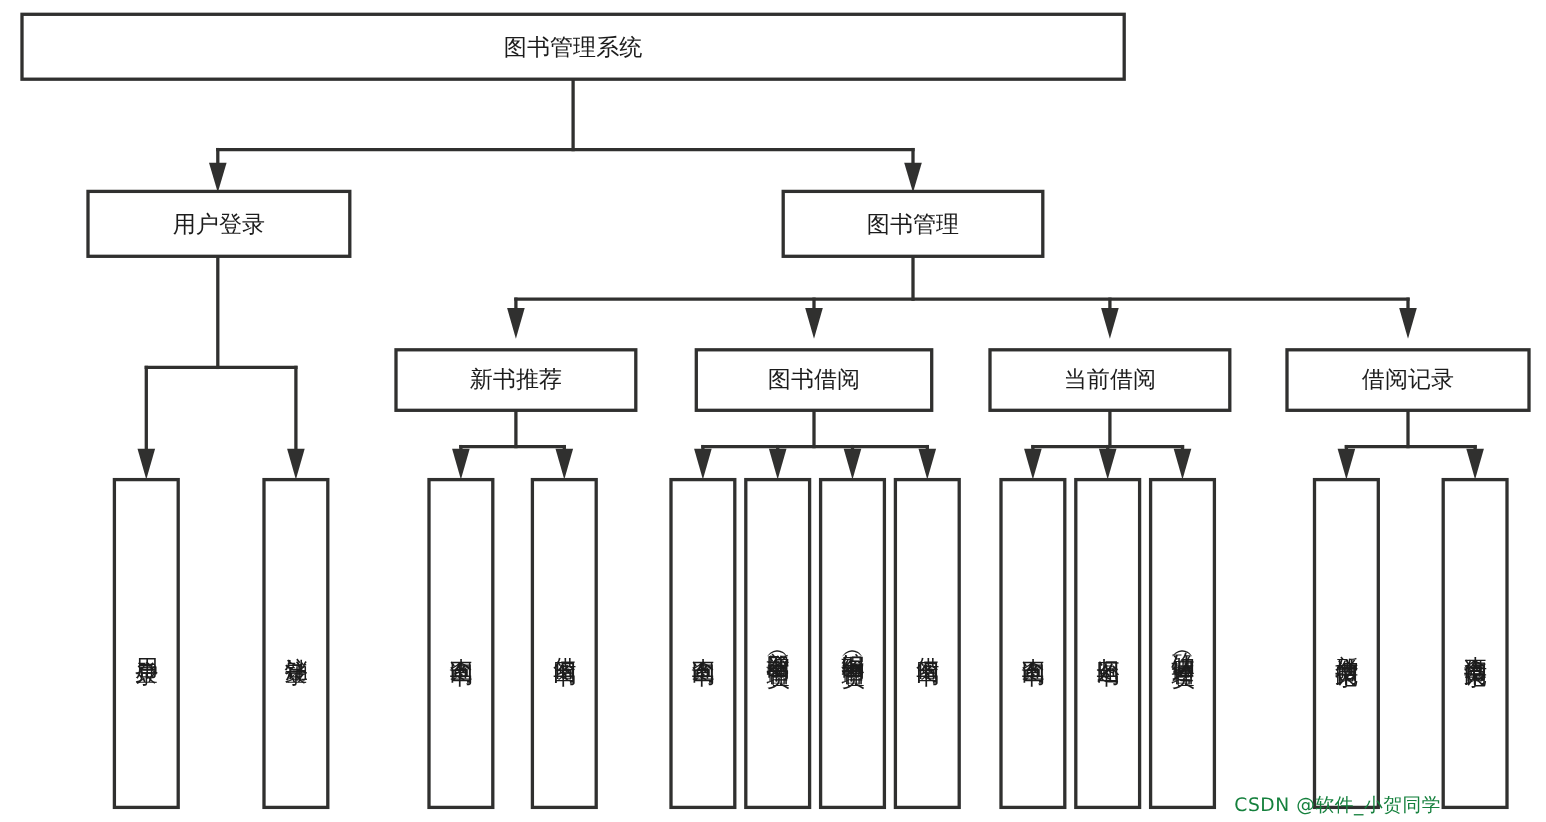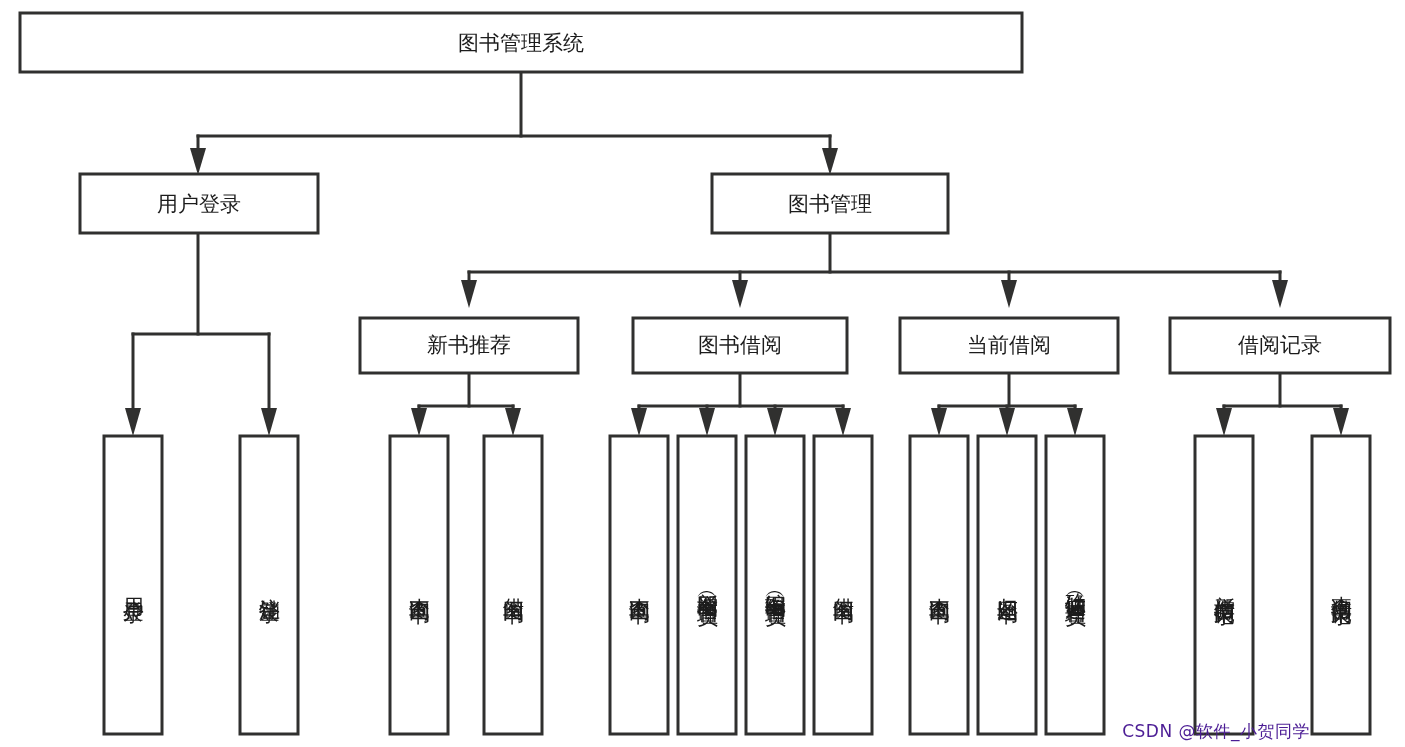--- a/index.html
+++ b/index.html
@@ -64,21 +64,21 @@
     justify-content: center;
     white-space: nowrap;
     pointer-events: none;
   }
   .watermark {
     position: absolute;
     right: 8px;
     bottom: 4px;
     font-family: "DejaVu Sans", "Liberation Sans", sans-serif;
     font-size: 17px;
-    color: #4c1d95;
+    color: #15803d;
     letter-spacing: 0.5px;
     white-space: nowrap;
   }
 </style>
 </head>
 <body>
 
 <div id="diagram-root">
 
   <svg class="diagram-canvas" viewBox="0 0 1405 747" xmlns="http://www.w3.org/2000/svg">

